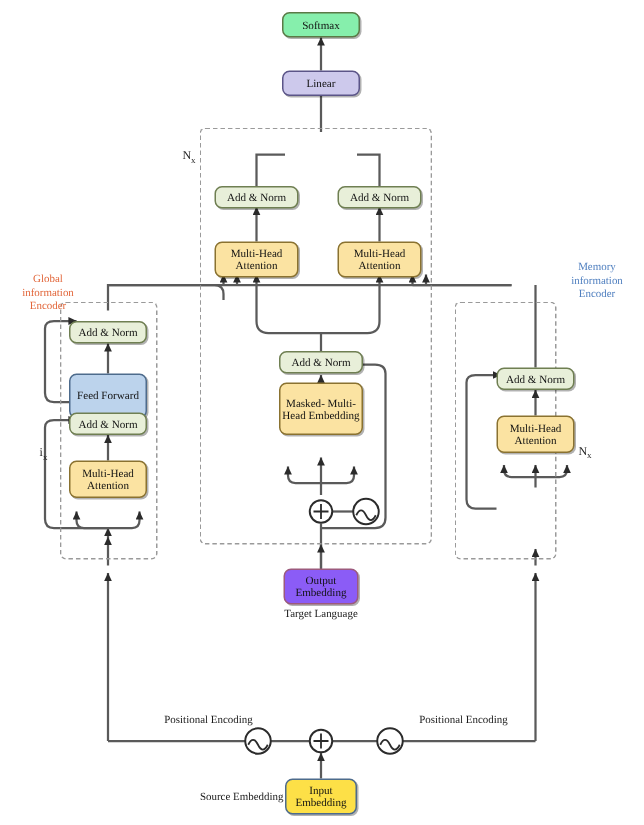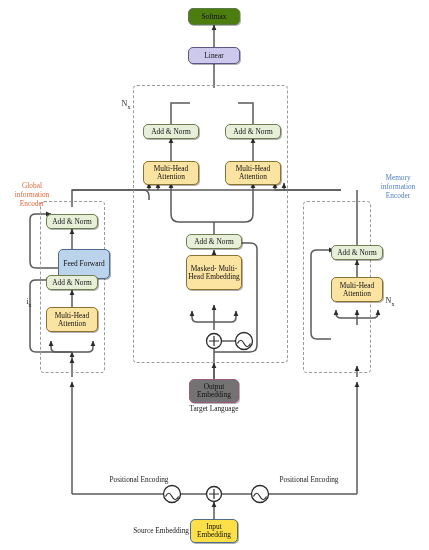--- a/index.html
+++ b/index.html
@@ -7,26 +7,26 @@
        font-family:"Liberation Serif", serif;color:#111;}
   #root{position:absolute;inset:0;}
   svg#wires{position:absolute;left:0;top:0;width:429px;height:550px;}
 
   .box{position:absolute;box-sizing:border-box;border:1px solid #444;
        border-radius:5px;display:flex;align-items:center;justify-content:center;
        text-align:center;line-height:1.03;font-size:7.4px;
        box-shadow:1px 1px 0 rgba(0,0,0,.30);z-index:3;}
   .box span{display:block;padding:0 1px;}
 
-  .c-green{background:#4d7c0f;border-color:#5a7a46;}
+  .c-green{background:#86efac;border-color:#5a7a46;}
   .c-purple{background:#cdc9ec;border-color:#5b5588;}
   .c-yellow{background:#fbe3a2;border-color:#8a7230;}
   .c-addnorm{background:#e8efd9;border-color:#6f7f52;}
   .c-blue{background:#bcd3ec;border-color:#4d6b8c;}
-  .c-pink{background:#737373;border-color:#9c5a7d;}
+  .c-pink{background:#8b5cf6;border-color:#9c5a7d;}
   .c-peach{background:#f9ded1;border-color:#a6786a;}
   .c-inemb{background:#fde047;border-color:#4d6b8c;}
 
   .dash{position:absolute;box-sizing:border-box;
         border:1px dashed #9a9a9a;border-radius:4px;z-index:1;}
 
   .lbl{position:absolute;z-index:4;font-size:7.3px;line-height:1.22;
        text-align:center;white-space:pre-line;}
   .lbl-orange{color:#e2663a;}
   .lbl-blue{color:#4f7fbf;}
@@ -195,21 +195,21 @@
 
   <div class="box c-pink" style="left:189px;top:379px;width:50px;height:24px;">
     <span>Output
 Embedding</span>
   </div>
 
   <div class="box c-addnorm" style="left:46px;top:214px;width:52px;height:15px;">
     <span>Add &amp; Norm</span>
   </div>
 
-  <div class="box c-blue" style="left:58px;top:249px;width:52px;height:30px;">
+  <div class="box c-blue" style="left:46px;top:249px;width:52px;height:30px;">
     <span>Feed Forward</span>
   </div>
 
   <div class="box c-addnorm" style="left:46px;top:275px;width:52px;height:15px;">
     <span>Add &amp; Norm</span>
   </div>
 
   <div class="box c-yellow" style="left:46px;top:307px;width:52px;height:25px;">
     <span>Multi-Head
 Attention</span>

